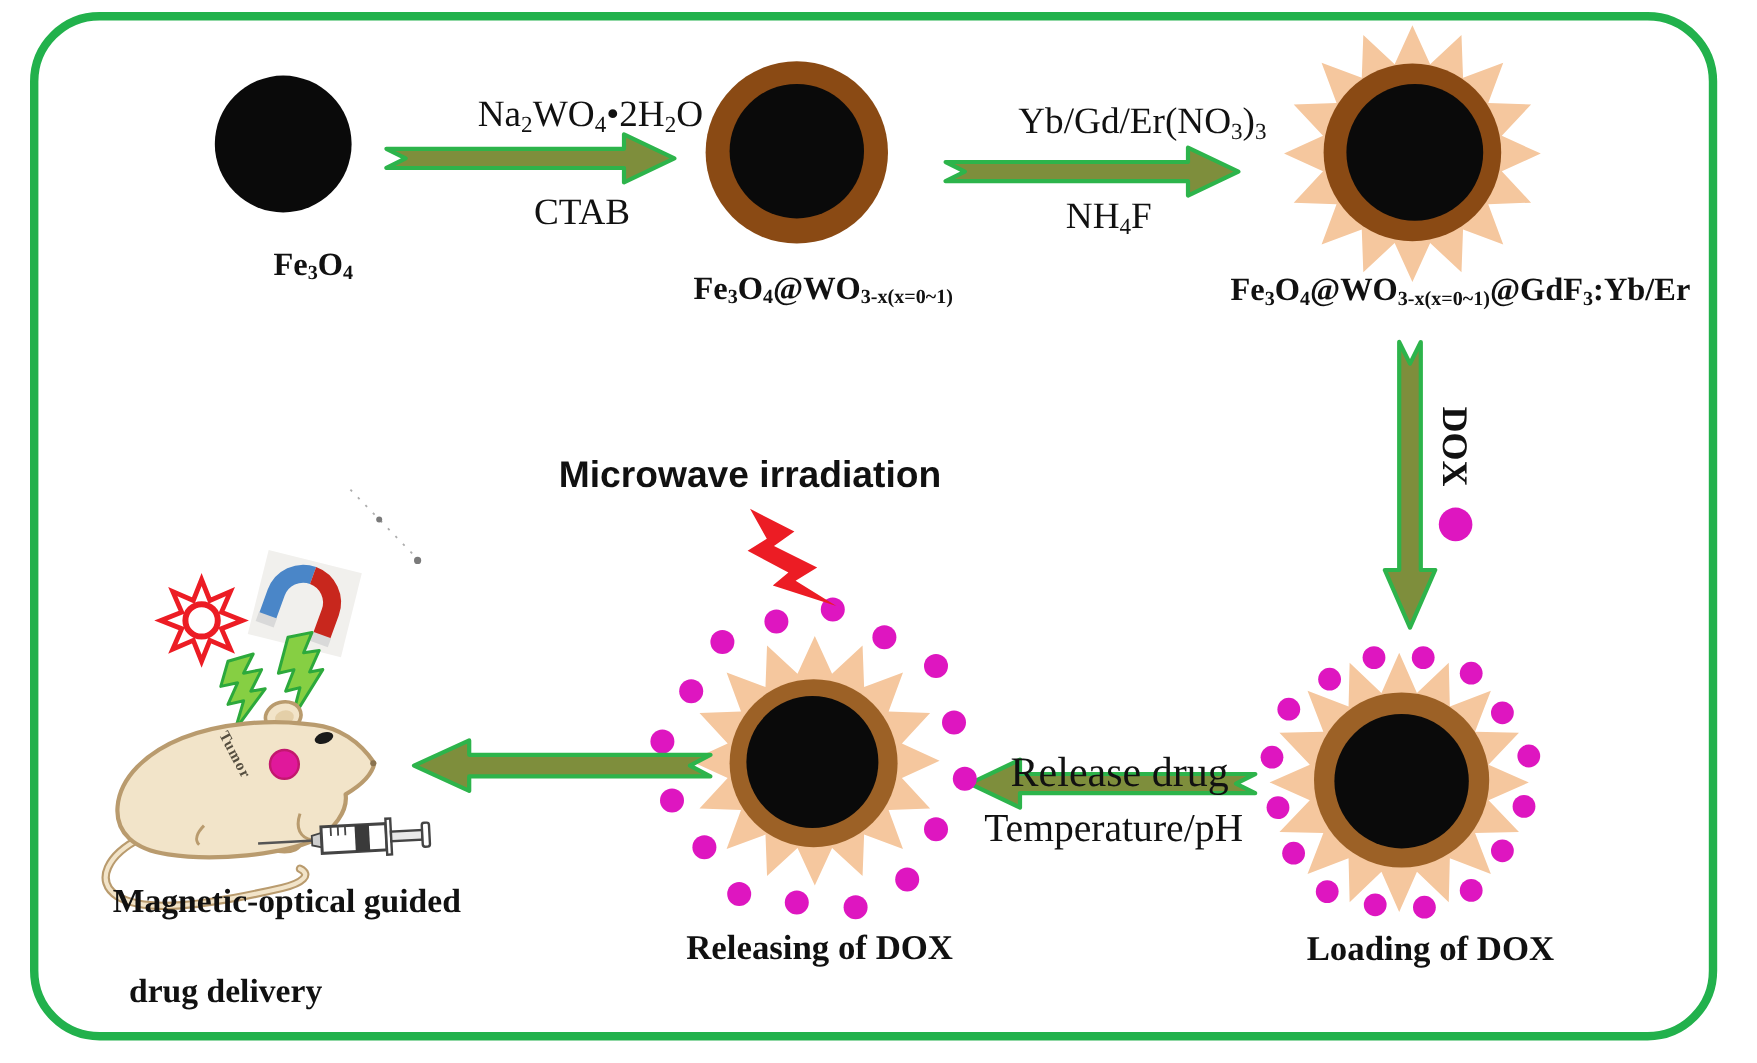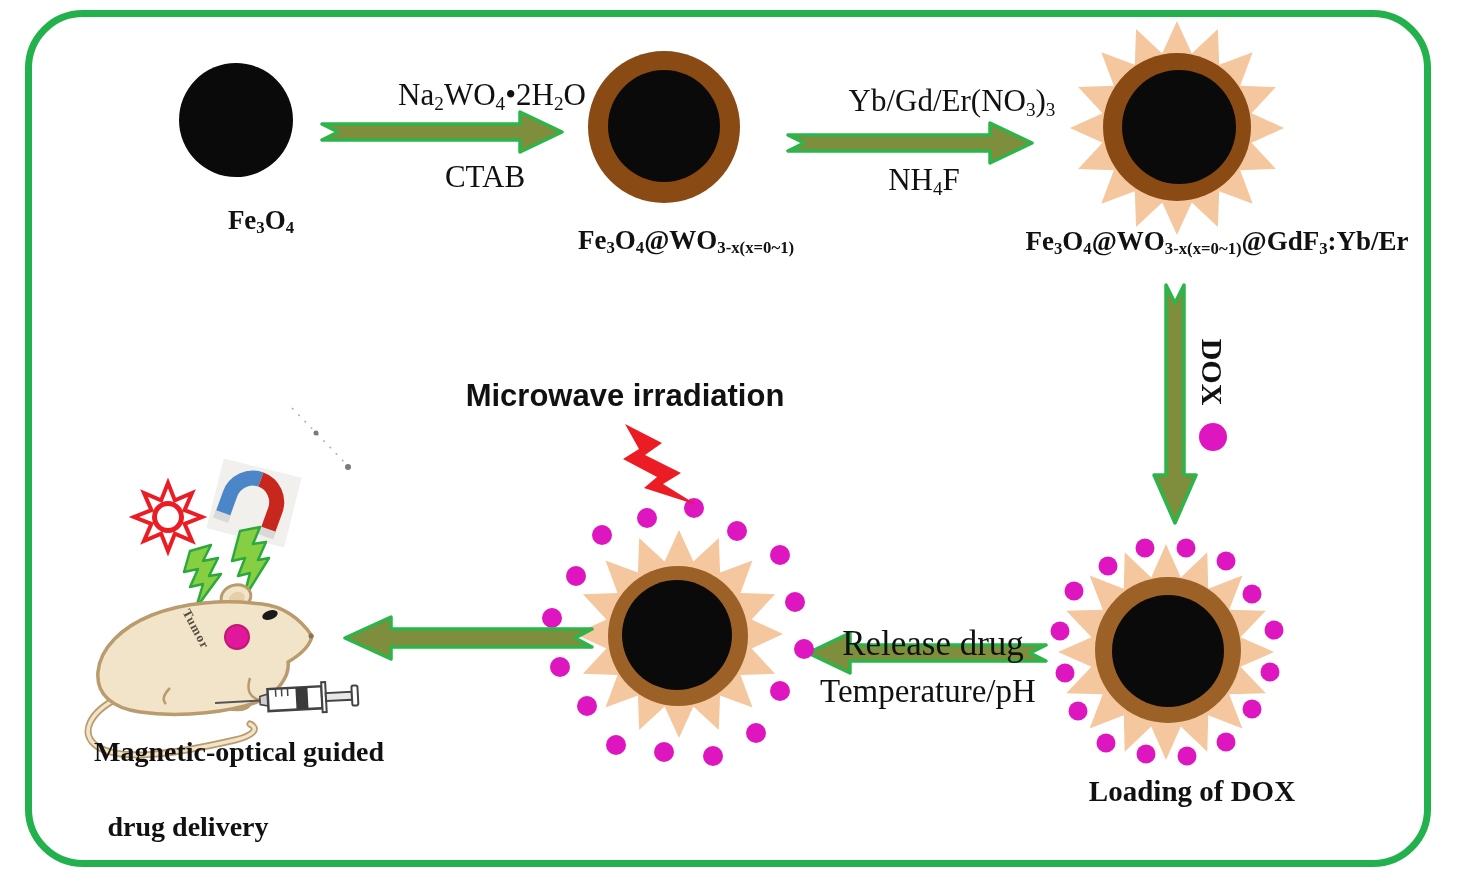--- a/index.html
+++ b/index.html
@@ -234,19 +234,20 @@
 
   <div class="lbl dox" style="left:1212px;top:372px;">DOX</div>
 
   <div class="lbl stage" style="left:1192px;top:791px;">Loading of DOX</div>
 
   <div class="lbl big-serif" style="left:933px;top:608px;margin-top:36px;">Release drug</div>
   <div class="lbl microwave" style="left:625px;top:396px;">Microwave irradiation</div>
 
   <div class="lbl mid-serif" style="left:928px;top:691px;">Temperature/pH</div>
 
+  <div class="lbl stage" style="left:683px;top:790px;">Releasing of DOX</div>
 
   <div class="lbl tumor" style="left:196px;top:629px;">Tumor</div>
 
   <div class="lbl caption" style="left:192px;top:752px;margin-left:47px;">Magnetic-optical guided</div>
   <div class="lbl caption" style="left:188px;top:827px;">drug delivery</div>
 
 </div>
 
 </body></html>

